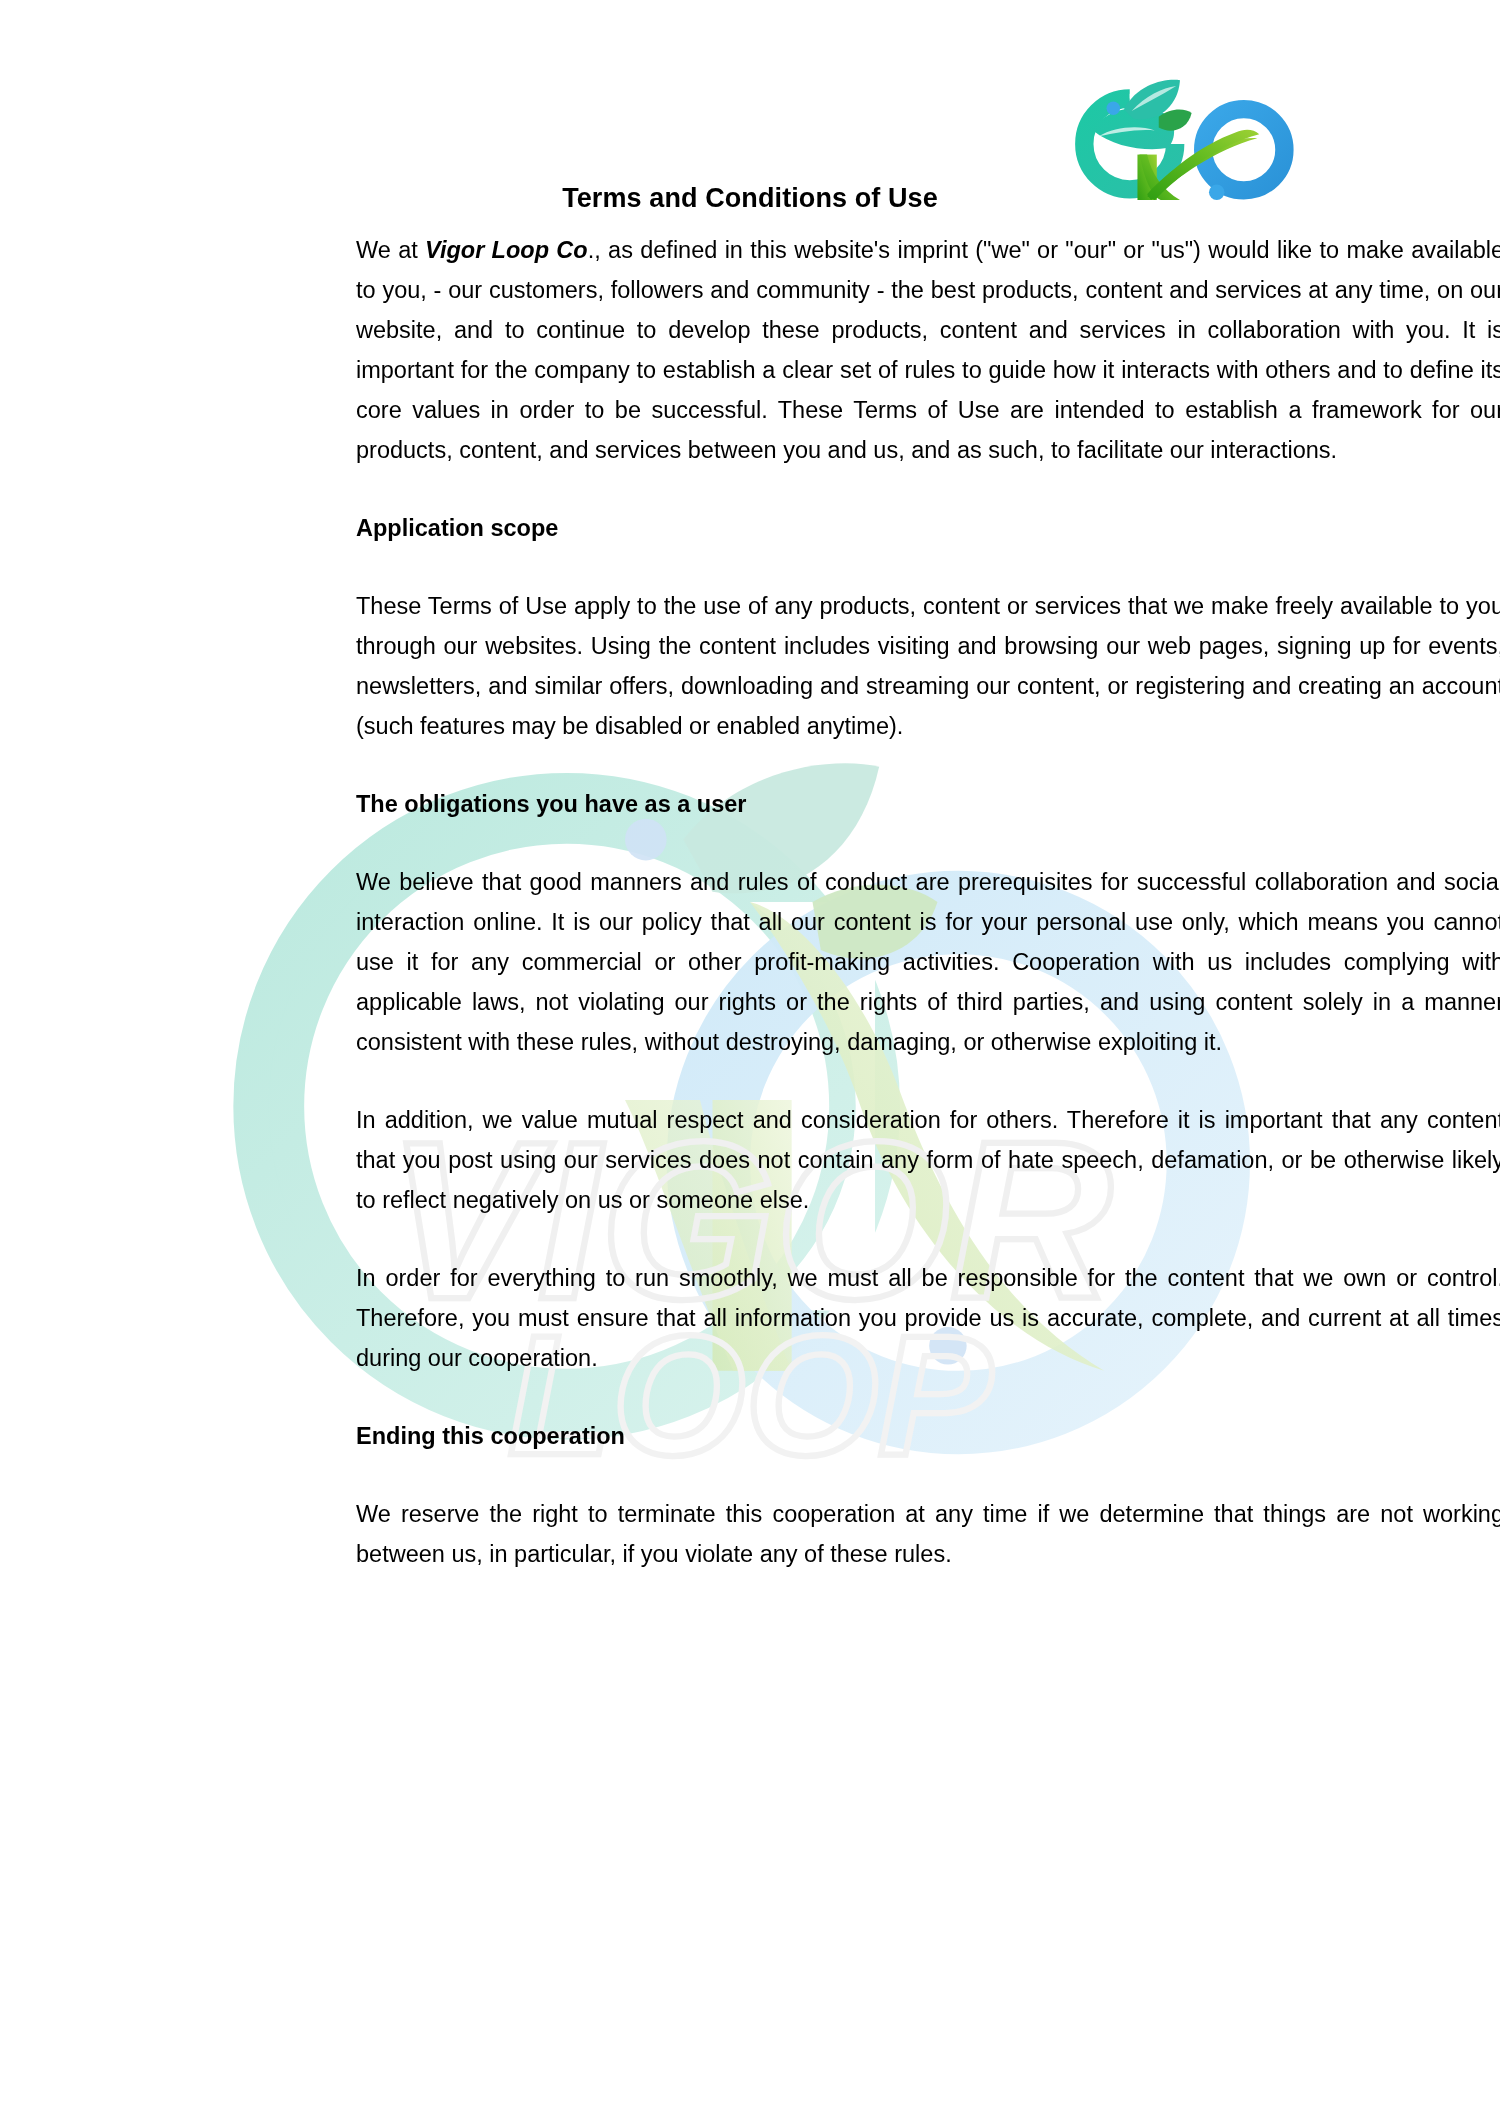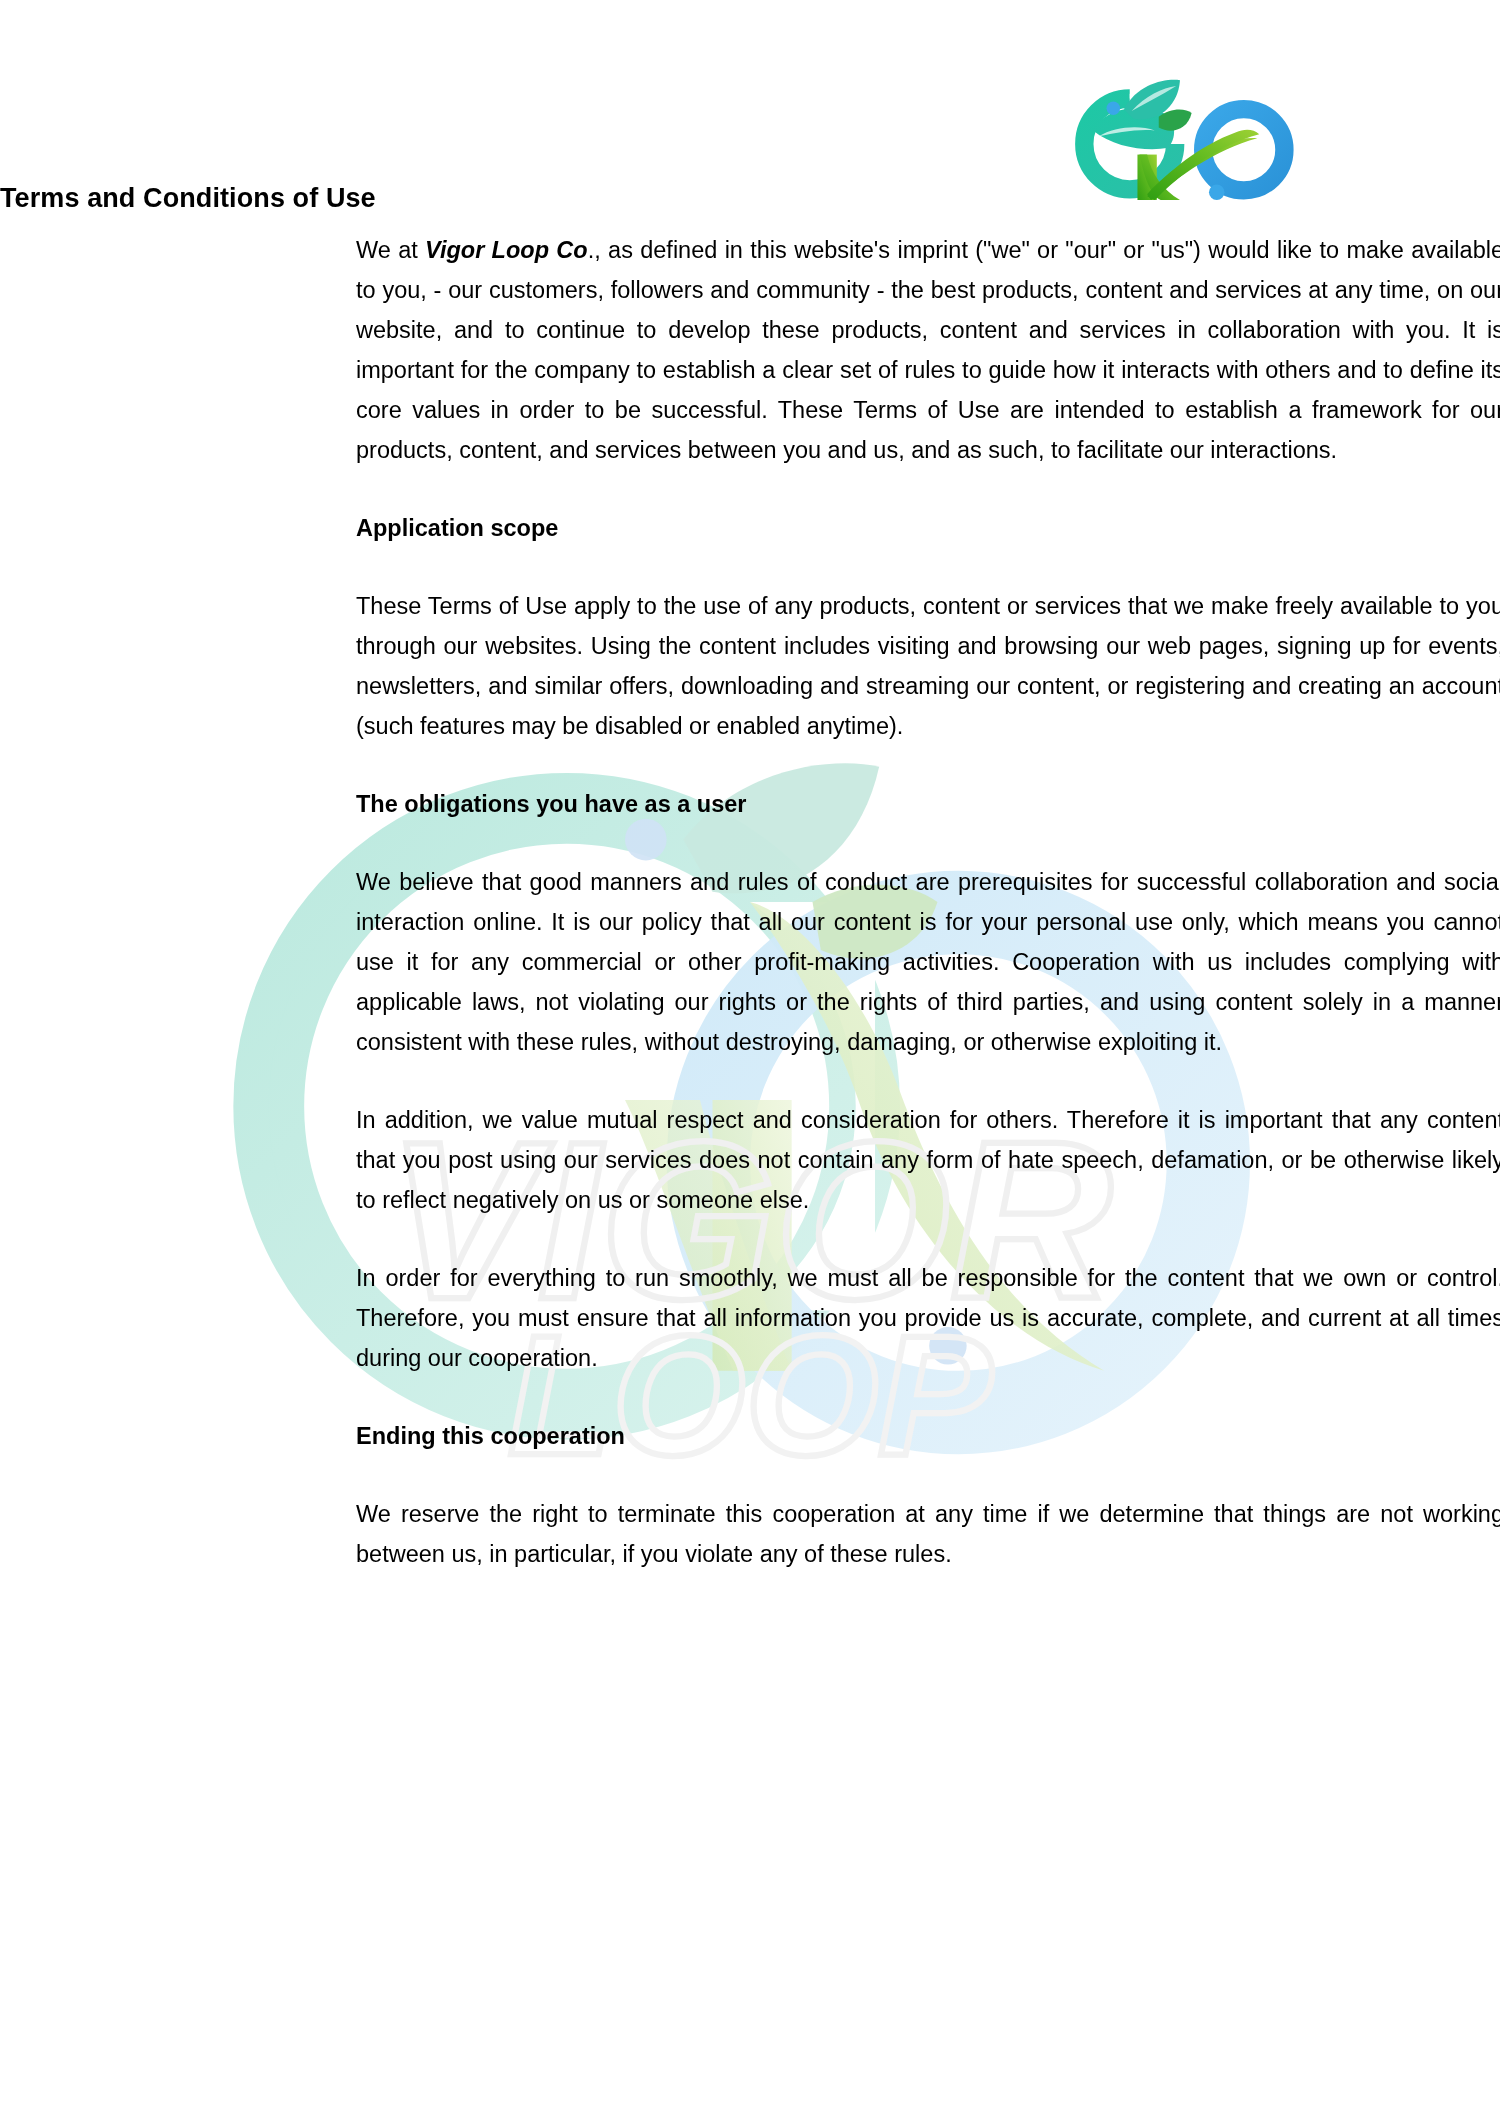--- a/index.html
+++ b/index.html
@@ -36,21 +36,21 @@
   .header {
     position: relative;
     z-index: 2;
     height: 230px;
   }
   .doc-title {
     position: absolute;
     left: 0;
     right: 0;
     top: 183px;
-    text-align: left;
+    text-align: center;
     font-size: 27px;
     font-weight: bold;
     color: #000000;
     letter-spacing: 0.1px;
   }
   .logo {
     position: absolute;
     left: 1050px;
     top: 55px;
     width: 260px;

